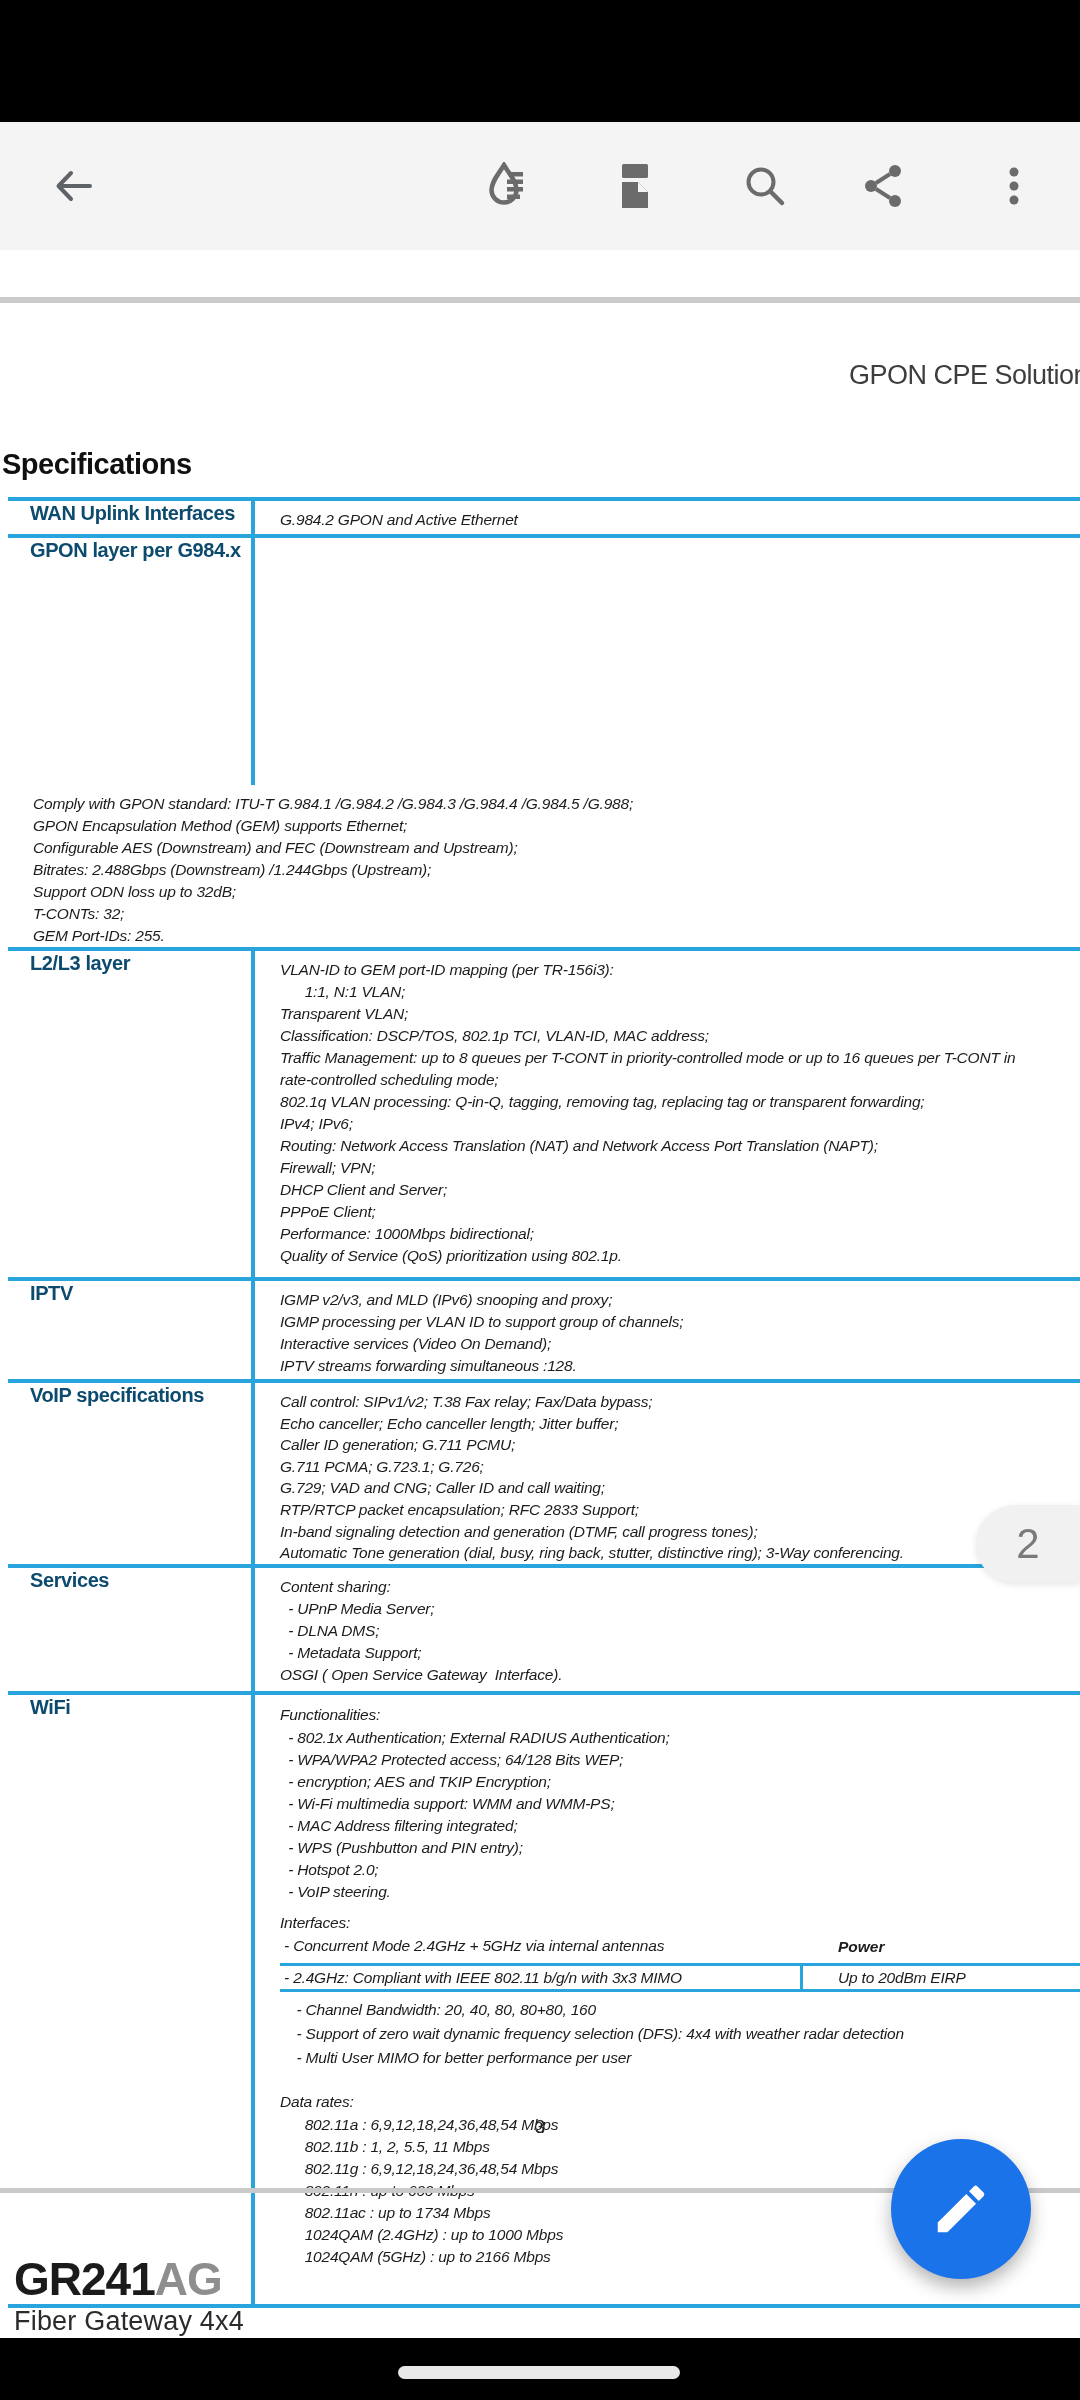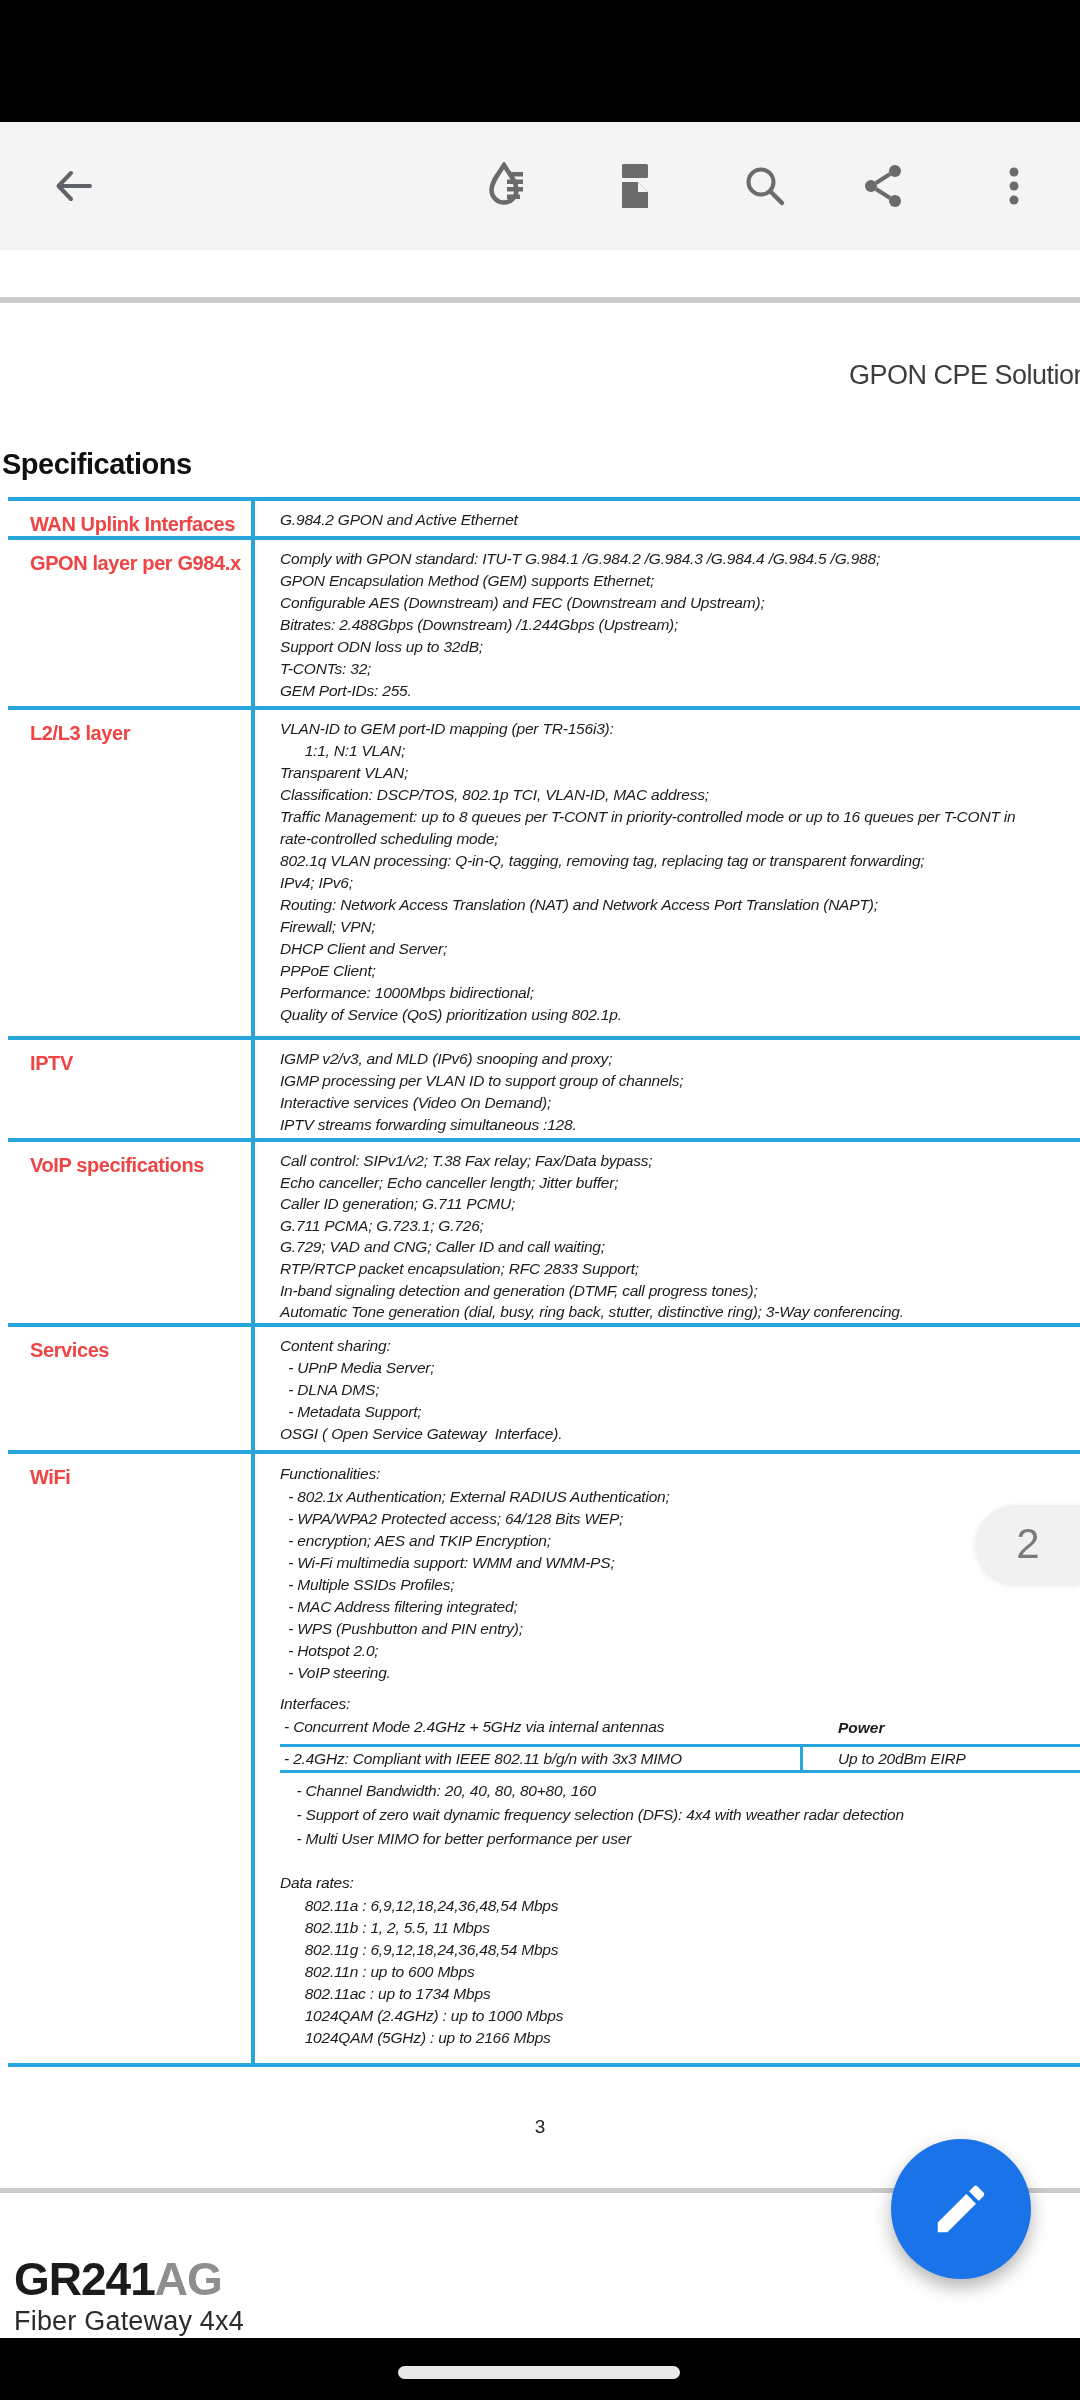--- a/index.html
+++ b/index.html
@@ -49,30 +49,30 @@
     font-size:42px;color:#7a7a7a;
   }
   
   .spec-table{
     position:absolute;top:497px;left:8px;width:1072px;
     border-bottom:4px solid var(--blue);
   }
   .t-row{display:flex;border-top:4px solid var(--blue);}
   .t-label{
     width:247px;flex:0 0 247px;border-right:4px solid var(--blue);
-    padding:11px 6px 0 22px;
-    font-size:20px;font-weight:bold;color:#ef4444;letter-spacing:-0.4px;line-height:24px;
+    padding:0 6px 0 22px;
+    font-size:20px;font-weight:bold;color:#0c4a6e;letter-spacing:-0.4px;line-height:24px;
   }
   .t-content{flex:1;padding:8px 0 0 25px;min-width:0;}
   .line{
     font-style:italic;font-size:15.5px;color:var(--ink);
     letter-spacing:-0.2px;line-height:22px;white-space:pre-wrap;
   }
   .tight .line{line-height:21.6px;}
-  .r0{min-height:37px;} .r1{min-height:170px;} .r2{min-height:330px;}
+  .r0{min-height:37px;} .r1{min-height:170px;flex-direction:column;} .r2{min-height:330px;}
   .r3{min-height:102px;} .r4{min-height:181px;} .r5{min-height:127px;} .r6{min-height:613px;}
   
   .wf-gap8{height:8px;} .wf-gap6{height:6px;} .wf-gap20{height:20px;}
   .wf-head{font-style:italic;font-size:15.5px;color:var(--ink);letter-spacing:-0.2px;line-height:24px;white-space:pre-wrap;}
   .mini-head{position:relative;height:28px;}
   .power-head{
     position:absolute;left:558px;top:0;
     font-style:italic;font-weight:bold;font-size:15.5px;color:var(--ink);line-height:24px;
   }
   .mini-rows{border-top:3px solid var(--blue);width:800px;}
@@ -231,21 +231,20 @@
 
   <div class="t-row r6">
     <div class="t-label">WiFi</div>
     <div class="t-content">
       <div class="wf-head">Functionalities:</div>
       <div>
         <div class="line">  - 802.1x Authentication; External RADIUS Authentication;</div>
           <div class="line">  - WPA/WPA2 Protected access; 64/128 Bits WEP;</div>
           <div class="line">  - encryption; AES and TKIP Encryption;</div>
           <div class="line">  - Wi-Fi multimedia support: WMM and WMM-PS;</div>
-          <div class="line">  - Multiple SSIDs Profiles;</div>
           <div class="line">  - MAC Address filtering integrated;</div>
           <div class="line">  - WPS (Pushbutton and PIN entry);</div>
           <div class="line">  - Hotspot 2.0;</div>
           <div class="line">  - VoIP steering.</div>
       </div>
       <div class="wf-gap8"></div>
       <div class="wf-head">Interfaces:</div>
       <div class="mini-head">
         <div class="line"> - Concurrent Mode 2.4GHz + 5GHz via internal antennas</div>
         <div class="power-head">Power</div>

